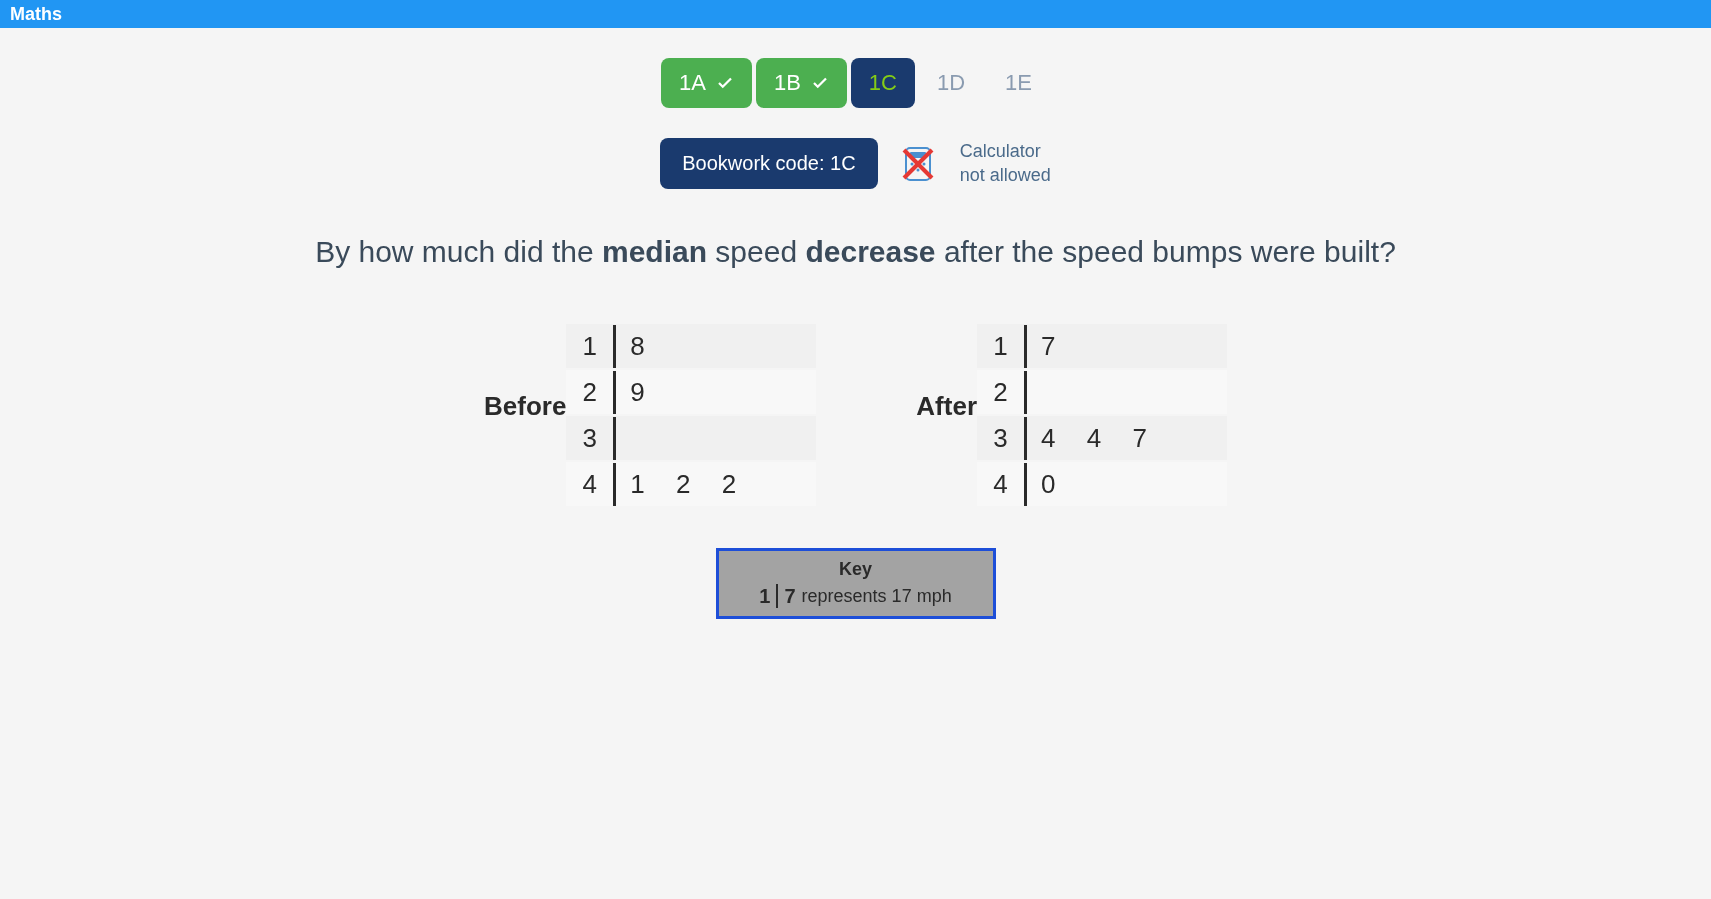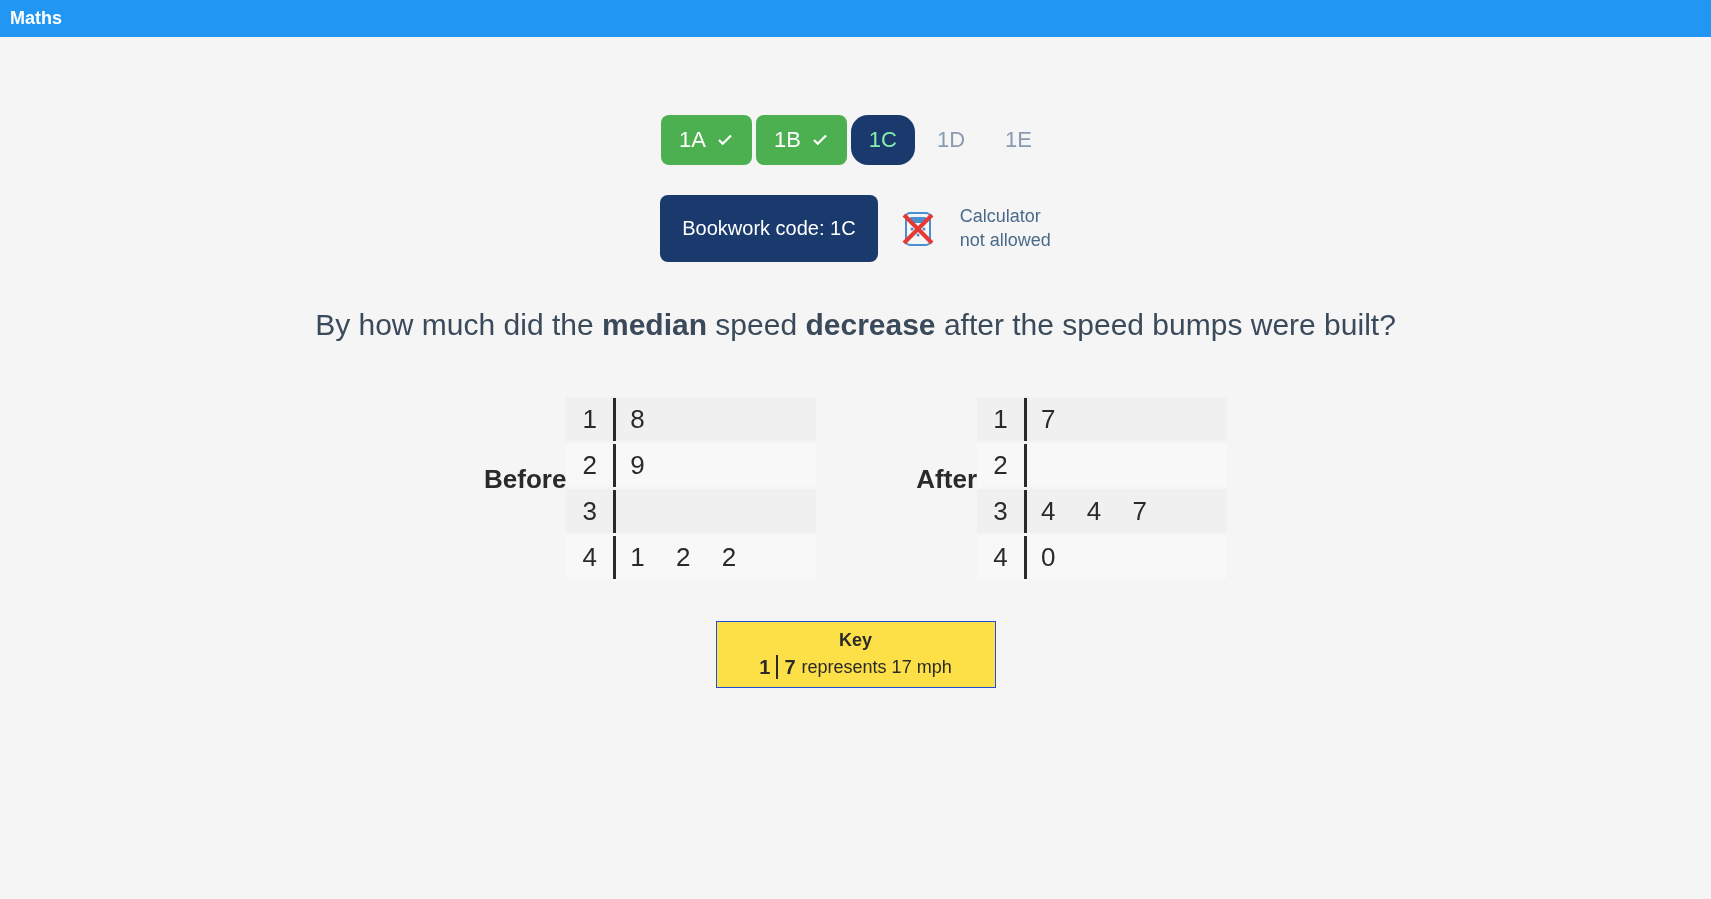--- a/index.html
+++ b/index.html
@@ -5,21 +5,21 @@
     * { margin: 0; padding: 0; box-sizing: border-box; }
     body {
       font-family: -apple-system, BlinkMacSystemFont, 'Segoe UI', Arial, sans-serif;
       background: #f5f5f5;
       width: 1711px;
       height: 899px;
       overflow: hidden;
     }
     .top-bar {
       background: #2196f3;
-      height: 37px;
+      height: 28px;
       color: white;
       display: flex;
       align-items: center;
       padding: 0 10px;
       font-weight: bold;
       font-size: 18px;
     }
     .tabs-row {
       display: flex;
       justify-content: center;
@@ -29,50 +29,48 @@
     }
     .tab {
       padding: 12px 18px;
       border-radius: 8px;
       font-size: 22px;
       font-weight: 500;
       display: flex;
       align-items: center;
       gap: 10px;
       cursor: pointer;
-      margin-top: 48px;
     }
     .tab-done {
       background: #4caf50;
       color: white;
     }
     .tab-active {
       background: #1a3a6e;
-      color: #86efac;
-      border-radius: 17px;
+      color: #84cc16;
     }
     .tab-inactive {
       background: transparent;
       color: #8a9bb0;
     }
     .check-icon {
       width: 18px;
       height: 18px;
     }
     .info-row {
       display: flex;
       justify-content: center;
       align-items: center;
       gap: 20px;
       margin-bottom: 40px;
     }
     .bookwork-badge {
       background: #1a3a6e;
       color: white;
-      padding: 22px 22px;
+      padding: 14px 22px;
       border-radius: 8px;
       font-size: 20px;
     }
     .calc-group {
       display: flex;
       align-items: center;
       gap: 22px;
     }
     .calc-icon {
       width: 40px;
@@ -142,22 +140,22 @@
       font-size: 26px;
       color: #2a2a2a;
       letter-spacing: 12px;
       min-width: 200px;
       text-align: left;
     }
     .key-box {
       display: flex;
       flex-direction: column;
       align-items: center;
-      border: 1px solid #1d4ed8;
-      background: #fde047;
+      border: 3px solid #1d4ed8;
+      background: #a3a3a3;
       width: 280px;
       margin: 0 auto;
       padding: 8px 0;
     }
     .key-title {
       font-size: 18px;
       font-weight: 600;
       color: #2a2a2a;
       margin-bottom: 4px;
     }

